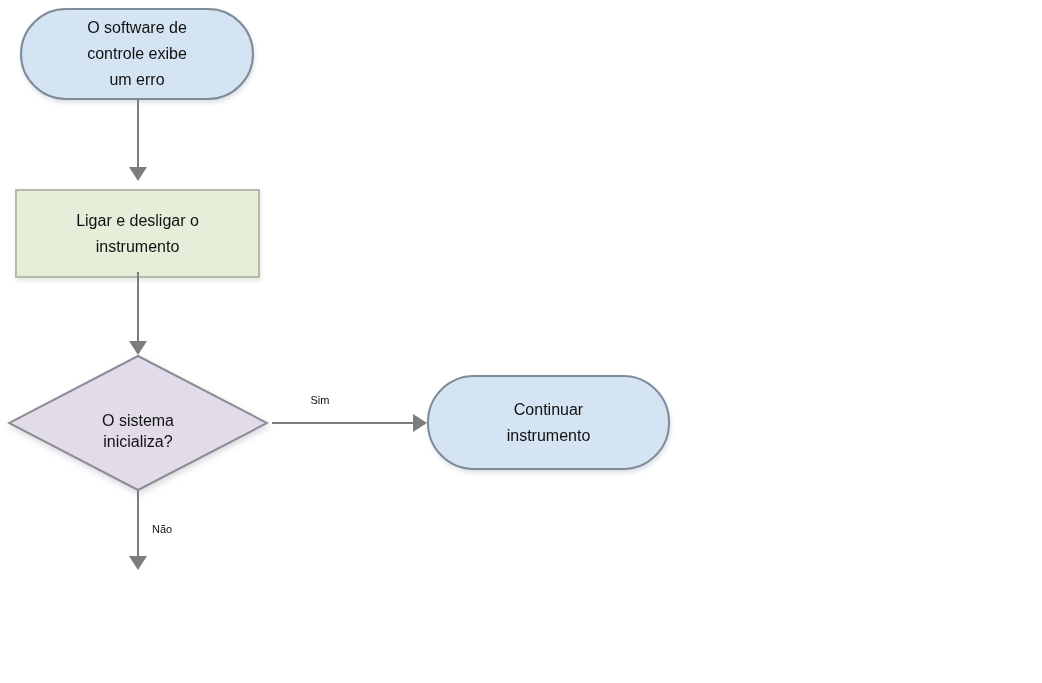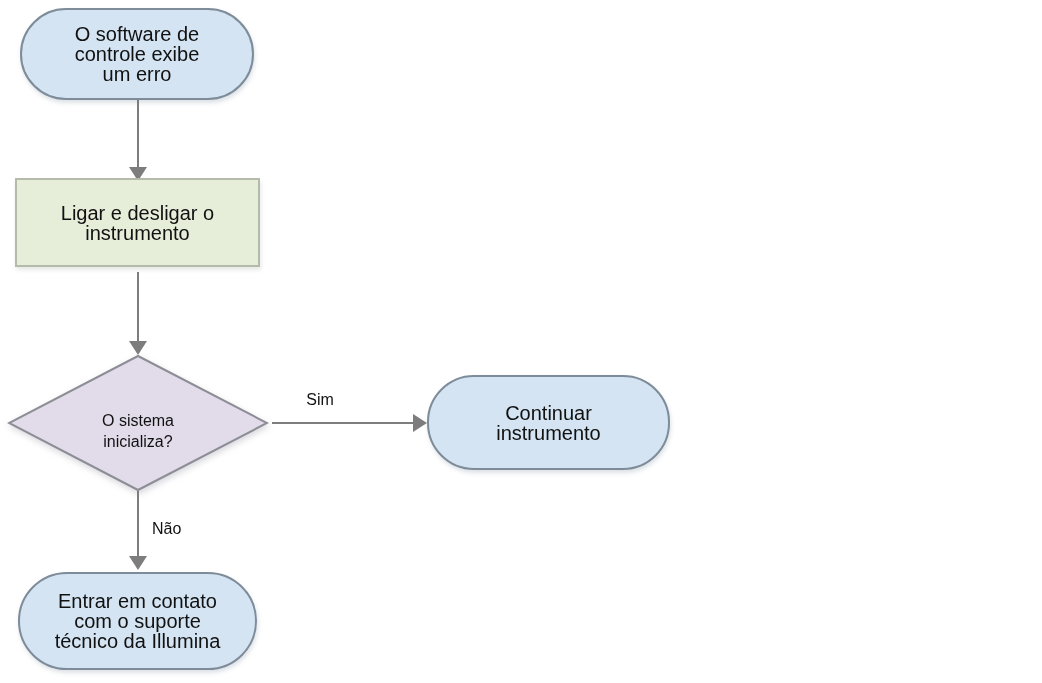--- a/index.html
+++ b/index.html
@@ -16,38 +16,38 @@
     color: var(--text, #111111);
     overflow: hidden;
   }
   .node {
     position: absolute;
     box-sizing: border-box;
     display: flex;
     align-items: center;
     justify-content: center;
     text-align: center;
-    font-size: 20px;
-    line-height: 20px;
+    font-size: 16px;
+    line-height: 26px;
   }
   .node .label {
     white-space: pre-line;
   }
   .terminator {
     background: var(--terminator-fill, #d4e4f2);
     border: 2px solid var(--terminator-border, #7e8b99);
     box-shadow: 1px 3px 4px rgba(120,140,160,0.25);
   }
   .process {
     background: var(--process-fill, #e6eeda);
     border: 2px solid var(--process-border, #b4bbaa);
     box-shadow: 1px 3px 4px rgba(140,150,140,0.22);
   }
   .node-start   { left: 20px;  top: 8px;   width: 234px; height: 92px; border-radius: 46px; }
-  .node-process { left: 15px;  top: 178px; width: 245px; height: 89px; }
+  .node-process { left: 15px;  top: 189px; width: 245px; height: 89px; }
   .node-yes     { left: 427px; top: 375px; width: 243px; height: 95px; border-radius: 47px; }
   .node-no      { left: 18px;  top: 572px; width: 239px; height: 98px; border-radius: 49px; }
 
   .decision-wrap {
     position: absolute;
     left: 7px; top: 354px;
     width: 262px; height: 138px;
   }
   .decision-wrap svg {
     position: absolute;
@@ -91,21 +91,21 @@
   }
   .ahead-right {
     position: absolute;
     width: 0; height: 0;
     border-top: 9px solid transparent;
     border-bottom: 9px solid transparent;
     border-left: 14px solid var(--arrow, #7d7d7d);
   }
   .edge-label {
     position: absolute;
-    font-size: 16px;
+    font-size: 11px;
     line-height: 20px;
   }
   .label-sim { left: 290px; top: 390px; width: 60px; text-align: center; }
   .label-nao { left: 152px; top: 519px; width: 60px; text-align: left; }
 </style>
 </head>
 <body>
 
 <div class="canvas">
 
@@ -140,19 +140,14 @@
 
   <div class="node terminator node-yes">
     <span class="label">Continuar
 instrumento</span>
   </div>
 
   <div class="vline" style="left:137px; top:491px; height:65px;"></div>
   <div class="ahead-down" style="left:129px; top:556px;"></div>
   <div class="edge-label label-nao">Não</div>
 
-  <div class="node terminator node-no">
-    <span class="label">Entrar em contato
-com o suporte
-técnico da Illumina</span>
-  </div>
 
 </div>
 
 </body></html>

